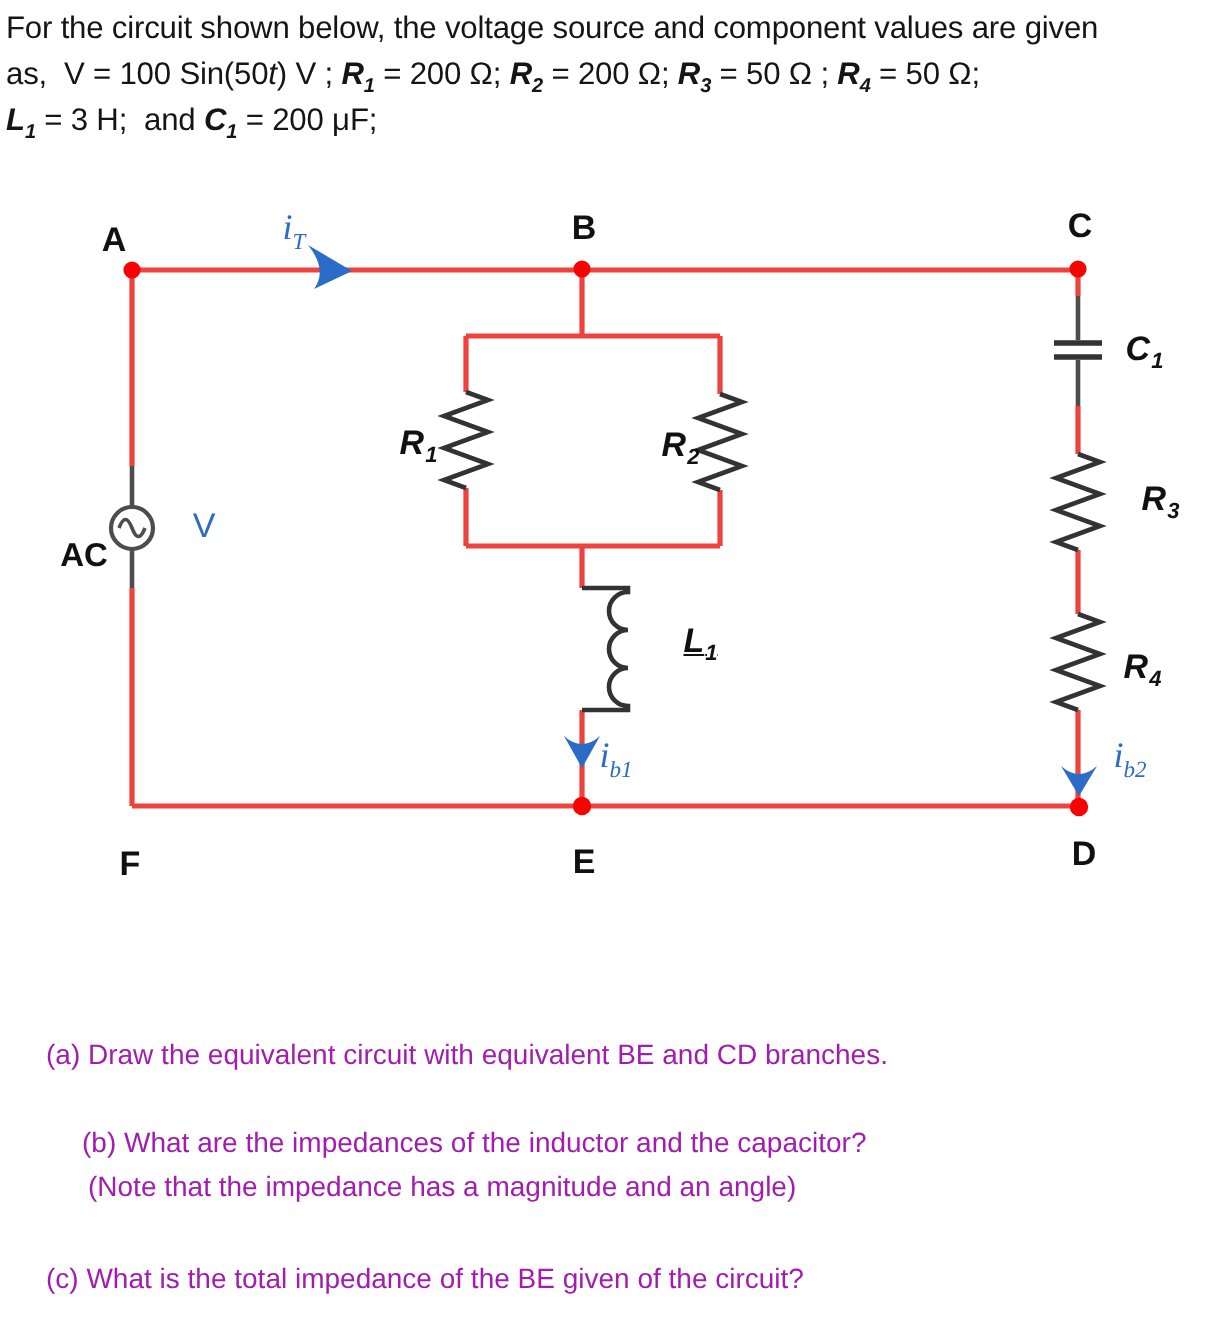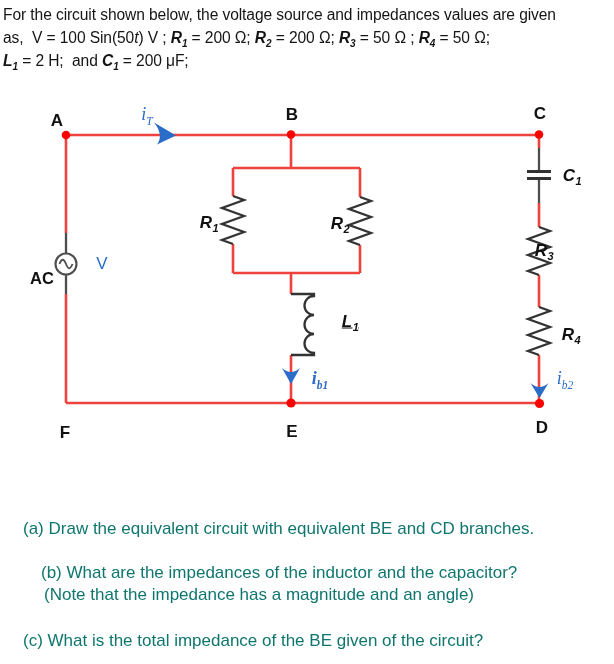--- a/index.html
+++ b/index.html
@@ -5,21 +5,21 @@
   html,body{margin:0;padding:0;background:#ffffff;}
   body{
     width:614px;height:664px;position:relative;overflow:hidden;
     font-family:"Liberation Sans",sans-serif;color:#111;
     -webkit-font-smoothing:antialiased;
   }
   .hline{position:absolute;left:3px;white-space:pre;font-size:15.6px;letter-spacing:-0.1px;color:#151515;}
   .hline .sym{font-weight:700;font-style:italic;}
   .hline .it{font-style:italic;}
   .hline sub.ssub{font-weight:700;font-style:italic;font-size:10px;}
-  .q{position:absolute;white-space:pre;font-size:17px;color:#0f766e;}
+  .q{position:absolute;white-space:pre;font-size:14px;color:#a21caf;}
   svg.circ{position:absolute;left:0;top:0;}
   .wire{stroke:var(--wire,#ef423c);stroke-width:2.6;fill:none;}
   .lead{stroke:var(--lead,#4d4d4d);stroke-width:2.3;fill:none;}
   .comp{stroke:var(--component,#333333);stroke-width:2.3;fill:none;stroke-linejoin:miter;}
   .plate{stroke:var(--component,#333333);stroke-width:2.8;fill:none;}
   .src{stroke:var(--lead,#4d4d4d);stroke-width:2.1;fill:#ffffff;}
   .sine{stroke:var(--lead,#4d4d4d);stroke-width:1.8;fill:none;}
   .cur{fill:var(--current,#2a6cc8);stroke:none;}
   .nd{fill:var(--node,#f80400);}
   .lab{position:absolute;transform:translate(-50%,-50%);white-space:nowrap;line-height:1;}
@@ -30,23 +30,23 @@
   .curl{color:var(--current,#2a6cc8);font-family:"Liberation Serif",serif;font-style:italic;}
   .curl .base{font-size:18px;}
   .curl .csub{font-size:11.5px;position:relative;top:5px;}
   .acl{font-weight:700;font-size:16.5px;color:var(--label,#111);margin-top:15px;}
   .vl{font-size:17px;color:var(--current,#2a6cc8);}
 </style>
 </head>
 <body>
 
 <div>
-  <div class="hline" style="top:6px;">For the circuit shown below, the voltage source and impedances values are given</div>
+  <div class="hline" style="top:6px;">For the circuit shown below, the voltage source and component values are given</div>
   <div class="hline" style="top:29px;"><span>as,  V = 100 Sin(50</span><span class="it">t</span><span>) V ; </span><span class="sym">R</span><sub class="ssub">1</sub><span> = 200 Ω; </span><span class="sym">R</span><sub class="ssub">2</sub><span> = 200 Ω; </span><span class="sym">R</span><sub class="ssub">3</sub><span> = 50 Ω ; </span><span class="sym">R</span><sub class="ssub">4</sub><span> = 50 Ω;</span></div>
-  <div class="hline" style="top:52px;"><span class="sym">L</span><sub class="ssub">1</sub><span> = 2 H;  and </span><span class="sym">C</span><sub class="ssub">1</sub><span> = 200 μF;</span></div>
+  <div class="hline" style="top:52px;"><span class="sym">L</span><sub class="ssub">1</sub><span> = 3 H;  and </span><span class="sym">C</span><sub class="ssub">1</sub><span> = 200 μF;</span></div>
 </div>
 
 <svg class="circ" width="614" height="470" viewBox="0 0 614 470">
   <g>
     <path class="wire" d="M66,135 H539"></path>
     <path class="wire" d="M66,135 V233 M66,294 V403"></path>
     <path class="wire" d="M66,403 H540"></path>
     <path class="wire" d="M291,135 V168"></path>
     <path class="wire" d="M233,168 H360 M233,273 H360 M233,168 V196 M233,244 V273 M360,168 V197 M360,245 V273"></path>
     <path class="wire" d="M291,273 V294 M291,355 V403"></path>
@@ -97,25 +97,25 @@
 <span class="lab nl" style="left:540px;top:113px;">C</span>
 <span class="lab nl" style="left:542px;top:427px;">D</span>
 <span class="lab nl" style="left:292px;top:431px;">E</span>
 <span class="lab nl" style="left:65px;top:432px;">F</span>
 
 <span class="lab acl" style="left:42px;top:263px;">AC</span>
 <span class="lab vl" style="left:102px;top:263px;">V</span>
 
 <span class="lab cl" style="left:209px;top:222px;"><span class="base">R</span><span class="csub">1</span></span>
 <span class="lab cl" style="left:340px;top:223px;"><span class="base">R</span><span class="csub">2</span></span>
-<span class="lab cl" style="left:544px;top:250px;text-align:center;"><span class="base">R</span><span class="csub">3</span></span>
+<span class="lab cl" style="left:580px;top:250px;text-align:center;"><span class="base">R</span><span class="csub">3</span></span>
 <span class="lab cl" style="left:571px;top:334px;"><span class="base">R</span><span class="csub">4</span></span>
 <span class="lab cl" style="left:350px;top:321px;text-decoration:underline;"><span class="base">L</span><span class="csub">1</span></span>
 <span class="lab cl" style="left:572px;top:175px;"><span class="base">C</span><span class="csub">1</span></span>
 
 <span class="lab curl" style="left:147px;top:114px;"><span class="base">i</span><span class="csub">T</span></span>
-<span class="lab curl" style="left:320px;top:378px;font-weight:bold;"><span class="base">i</span><span class="csub">b1</span></span>
+<span class="lab curl" style="left:308px;top:378px;"><span class="base">i</span><span class="csub">b1</span></span>
 <span class="lab curl" style="left:565px;top:378px;"><span class="base">i</span><span class="csub">b2</span></span>
 
 <div class="q" style="left:23px;top:519px;">(a) Draw the equivalent circuit with equivalent BE and CD branches.</div>
 <div class="q" style="left:41px;top:563px;text-align:right;">(b) What are the impedances of the inductor and the capacitor?</div>
 <div class="q" style="left:44px;top:585px;">(Note that the impedance has a magnitude and an angle)</div>
 <div class="q" style="left:23px;top:631px;">(c) What is the total impedance of the BE given of the circuit?</div>
 
 </body></html>

